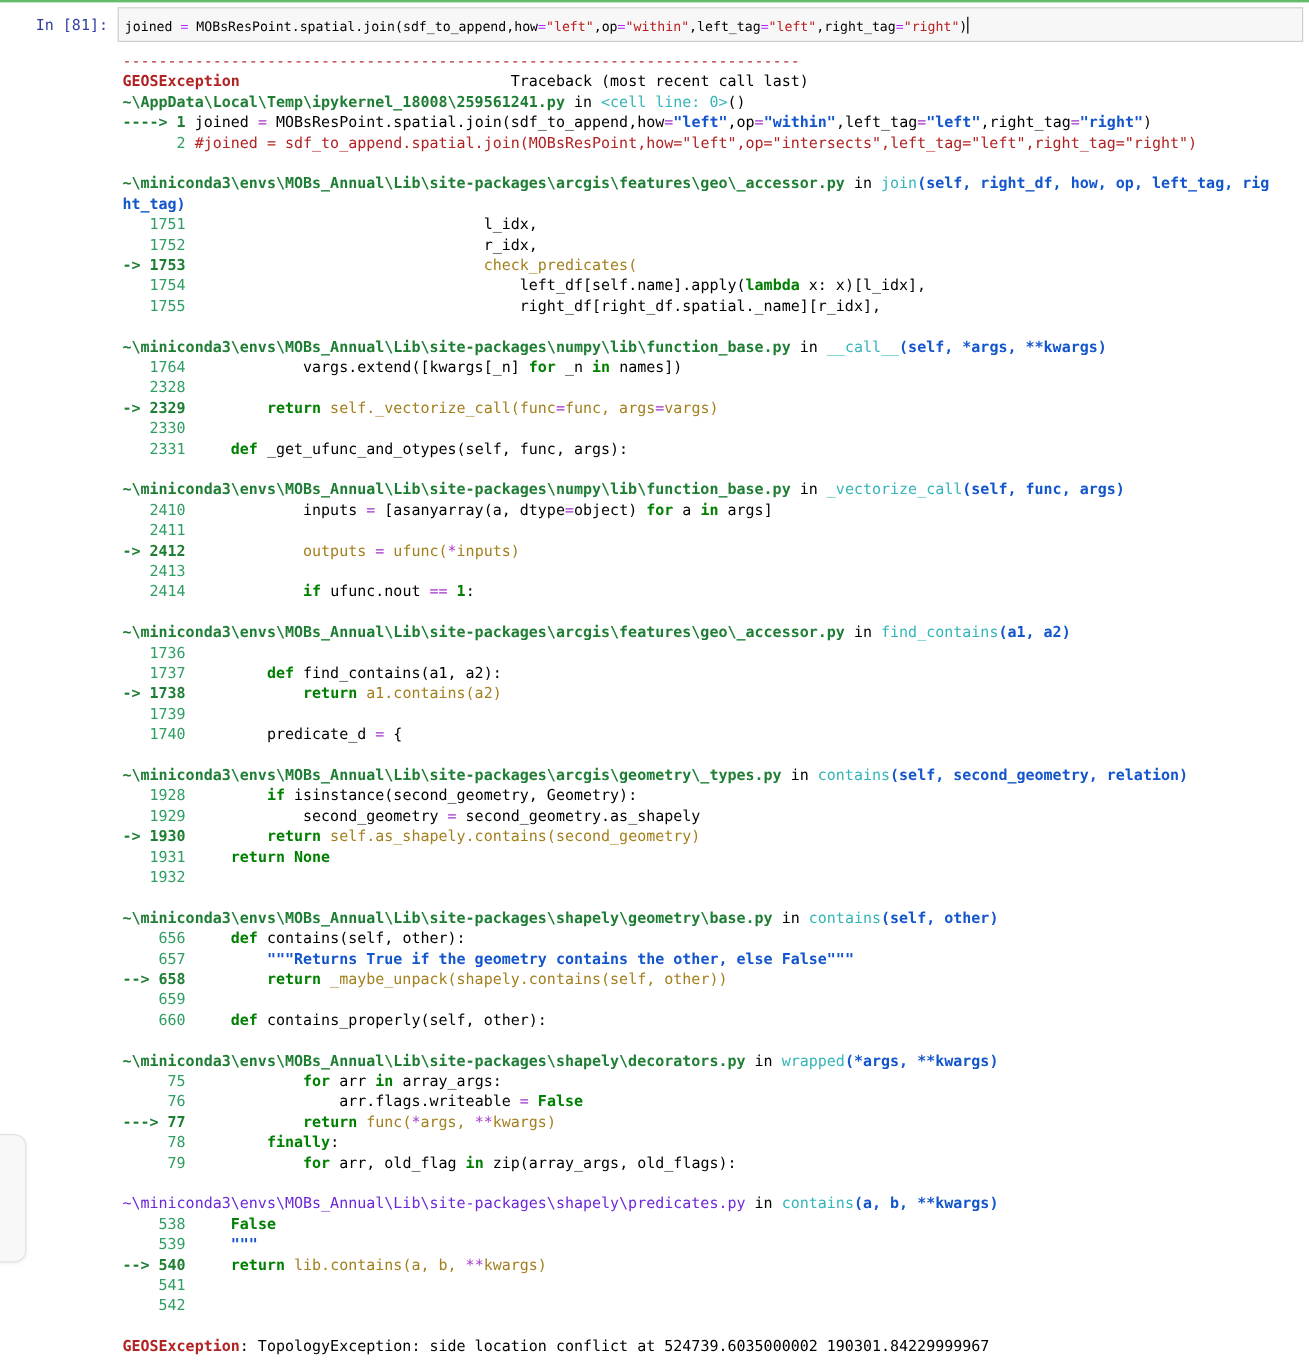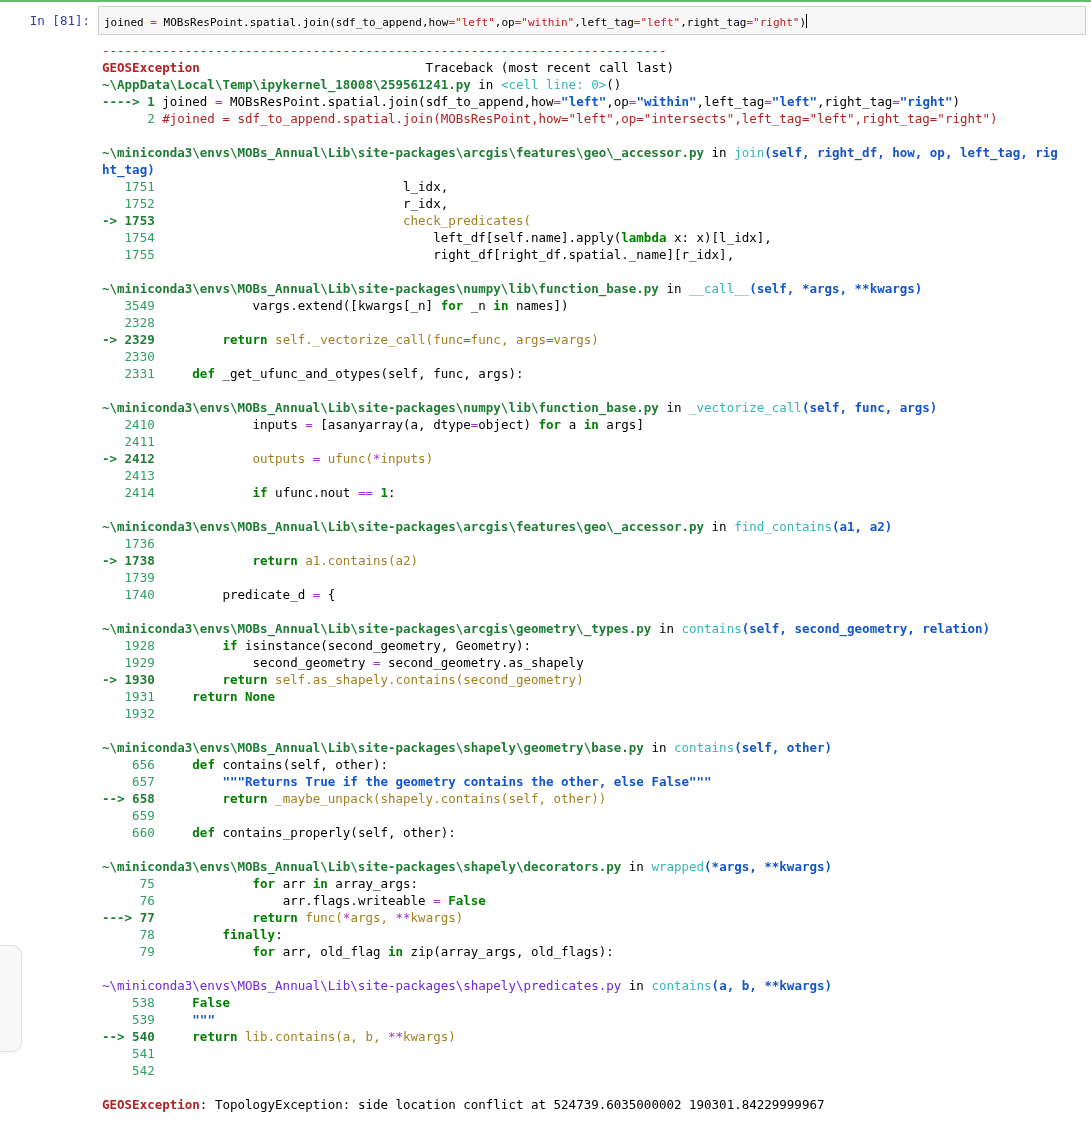--- a/index.html
+++ b/index.html
@@ -39,35 +39,36 @@
     <div class="tb-line"><span style="color: rgb(47, 158, 99);">      2</span><span style="color: rgb(178, 34, 34);"> #joined = sdf_to_append.spatial.join(MOBsResPoint,how="left",op="intersects",left_tag="left",right_tag="right")</span></div>
     <div class="tb-line">&nbsp;</div>
     <div class="tb-line"><span style="color: rgb(30, 126, 52); font-weight: bold;">~\miniconda3\envs\MOBs_Annual\Lib\site-packages\arcgis\features\geo\_accessor.py</span><span style="color: rgb(0, 0, 0);"> in </span><span style="color: rgb(53, 181, 184);">join</span><span style="color: rgb(18, 85, 204); font-weight: bold;">(self, right_df, how, op, left_tag, right_tag)</span></div>
     <div class="tb-line"><span style="color: rgb(47, 158, 99);">   1751</span><span style="color: rgb(0, 0, 0);">                                 l_idx,</span></div>
     <div class="tb-line"><span style="color: rgb(47, 158, 99);">   1752</span><span style="color: rgb(0, 0, 0);">                                 r_idx,</span></div>
     <div class="tb-line"><span style="color: rgb(30, 126, 52); font-weight: bold;">-&gt; 1753</span><span style="color: rgb(163, 128, 31);">                                 check_predicates(</span></div>
     <div class="tb-line"><span style="color: rgb(47, 158, 99);">   1754</span><span style="color: rgb(0, 0, 0);">                                     left_df[self.name].apply(</span><span style="color: rgb(0, 128, 0); font-weight: bold;">lambda</span><span style="color: rgb(0, 0, 0);"> x: x)[l_idx],</span></div>
     <div class="tb-line"><span style="color: rgb(47, 158, 99);">   1755</span><span style="color: rgb(0, 0, 0);">                                     right_df[right_df.spatial._name][r_idx],</span></div>
     <div class="tb-line">&nbsp;</div>
     <div class="tb-line"><span style="color: rgb(30, 126, 52); font-weight: bold;">~\miniconda3\envs\MOBs_Annual\Lib\site-packages\numpy\lib\function_base.py</span><span style="color: rgb(0, 0, 0);"> in </span><span style="color: rgb(53, 181, 184);">__call__</span><span style="color: rgb(18, 85, 204); font-weight: bold;">(self, *args, **kwargs)</span></div>
-    <div class="tb-line"><span style="color: rgb(47, 158, 99);">   3549</span><span style="color: rgb(0, 0, 0);">             vargs.extend([kwargs[_n] </span><span style="color: rgb(0, 128, 0); font-weight: bold;">for</span><span style="color: rgb(0, 0, 0);"> _n </span><span style="color: rgb(0, 128, 0); font-weight: bold;">in</span><span style="color: rgb(0, 0, 0);"> names])</span></div>
+    <div class="tb-line"><span style="color: rgb(47, 158, 99);">   1764</span><span style="color: rgb(0, 0, 0);">             vargs.extend([kwargs[_n] </span><span style="color: rgb(0, 128, 0); font-weight: bold;">for</span><span style="color: rgb(0, 0, 0);"> _n </span><span style="color: rgb(0, 128, 0); font-weight: bold;">in</span><span style="color: rgb(0, 0, 0);"> names])</span></div>
     <div class="tb-line"><span style="color: rgb(47, 158, 99);">   2328</span></div>
     <div class="tb-line"><span style="color: rgb(30, 126, 52); font-weight: bold;">-&gt; 2329</span><span style="color: rgb(163, 128, 31);">         </span><span style="color: rgb(0, 128, 0); font-weight: bold;">return</span><span style="color: rgb(163, 128, 31);"> self._vectorize_call(func</span><span style="color: rgb(163, 51, 200);">=</span><span style="color: rgb(163, 128, 31);">func, args</span><span style="color: rgb(163, 51, 200);">=</span><span style="color: rgb(163, 128, 31);">vargs)</span></div>
     <div class="tb-line"><span style="color: rgb(47, 158, 99);">   2330</span></div>
     <div class="tb-line"><span style="color: rgb(47, 158, 99);">   2331</span><span style="color: rgb(0, 0, 0);">     </span><span style="color: rgb(0, 128, 0); font-weight: bold;">def</span><span style="color: rgb(0, 0, 0);"> _get_ufunc_and_otypes(self, func, args):</span></div>
     <div class="tb-line">&nbsp;</div>
     <div class="tb-line"><span style="color: rgb(30, 126, 52); font-weight: bold;">~\miniconda3\envs\MOBs_Annual\Lib\site-packages\numpy\lib\function_base.py</span><span style="color: rgb(0, 0, 0);"> in </span><span style="color: rgb(53, 181, 184);">_vectorize_call</span><span style="color: rgb(18, 85, 204); font-weight: bold;">(self, func, args)</span></div>
     <div class="tb-line"><span style="color: rgb(47, 158, 99);">   2410</span><span style="color: rgb(0, 0, 0);">             inputs </span><span style="color: rgb(163, 51, 200);">=</span><span style="color: rgb(0, 0, 0);"> [asanyarray(a, dtype</span><span style="color: rgb(163, 51, 200);">=</span><span style="color: rgb(0, 0, 0);">object) </span><span style="color: rgb(0, 128, 0); font-weight: bold;">for</span><span style="color: rgb(0, 0, 0);"> a </span><span style="color: rgb(0, 128, 0); font-weight: bold;">in</span><span style="color: rgb(0, 0, 0);"> args]</span></div>
     <div class="tb-line"><span style="color: rgb(47, 158, 99);">   2411</span></div>
     <div class="tb-line"><span style="color: rgb(30, 126, 52); font-weight: bold;">-&gt; 2412</span><span style="color: rgb(163, 128, 31);">             outputs </span><span style="color: rgb(163, 51, 200);">=</span><span style="color: rgb(163, 128, 31);"> ufunc(</span><span style="color: rgb(163, 51, 200);">*</span><span style="color: rgb(163, 128, 31);">inputs)</span></div>
     <div class="tb-line"><span style="color: rgb(47, 158, 99);">   2413</span></div>
     <div class="tb-line"><span style="color: rgb(47, 158, 99);">   2414</span><span style="color: rgb(0, 0, 0);">             </span><span style="color: rgb(0, 128, 0); font-weight: bold;">if</span><span style="color: rgb(0, 0, 0);"> ufunc.nout </span><span style="color: rgb(163, 51, 200);">==</span><span style="color: rgb(0, 0, 0);"> </span><span style="color: rgb(0, 128, 0); font-weight: bold;">1</span><span style="color: rgb(0, 0, 0);">:</span></div>
     <div class="tb-line">&nbsp;</div>
     <div class="tb-line"><span style="color: rgb(30, 126, 52); font-weight: bold;">~\miniconda3\envs\MOBs_Annual\Lib\site-packages\arcgis\features\geo\_accessor.py</span><span style="color: rgb(0, 0, 0);"> in </span><span style="color: rgb(53, 181, 184); text-align: right;">find_contains</span><span style="color: rgb(18, 85, 204); font-weight: bold;">(a1, a2)</span></div>
     <div class="tb-line"><span style="color: rgb(47, 158, 99);">   1736</span></div>
+    <div class="tb-line"><span style="color: rgb(47, 158, 99);">   1737</span><span style="color: rgb(0, 0, 0);">         </span><span style="color: rgb(0, 128, 0); font-weight: bold;">def</span><span style="color: rgb(0, 0, 0);"> find_contains(a1, a2):</span></div>
     <div class="tb-line"><span style="color: rgb(30, 126, 52); font-weight: bold;">-&gt; 1738</span><span style="color: rgb(163, 128, 31);">             </span><span style="color: rgb(0, 128, 0); font-weight: bold;">return</span><span style="color: rgb(163, 128, 31);"> a1.contains(a2)</span></div>
     <div class="tb-line"><span style="color: rgb(47, 158, 99);">   1739</span></div>
     <div class="tb-line"><span style="color: rgb(47, 158, 99);">   1740</span><span style="color: rgb(0, 0, 0);">         predicate_d </span><span style="color: rgb(163, 51, 200);">=</span><span style="color: rgb(0, 0, 0);"> {</span></div>
     <div class="tb-line">&nbsp;</div>
     <div class="tb-line"><span style="color: rgb(30, 126, 52); font-weight: bold;">~\miniconda3\envs\MOBs_Annual\Lib\site-packages\arcgis\geometry\_types.py</span><span style="color: rgb(0, 0, 0);"> in </span><span style="color: rgb(53, 181, 184);">contains</span><span style="color: rgb(18, 85, 204); font-weight: bold;">(self, second_geometry, relation)</span></div>
     <div class="tb-line"><span style="color: rgb(47, 158, 99);">   1928</span><span style="color: rgb(0, 0, 0);">         </span><span style="color: rgb(0, 128, 0); font-weight: bold;">if</span><span style="color: rgb(0, 0, 0);"> isinstance(second_geometry, Geometry):</span></div>
     <div class="tb-line"><span style="color: rgb(47, 158, 99);">   1929</span><span style="color: rgb(0, 0, 0);">             second_geometry </span><span style="color: rgb(163, 51, 200);">=</span><span style="color: rgb(0, 0, 0);"> second_geometry.as_shapely</span></div>
     <div class="tb-line"><span style="color: rgb(30, 126, 52); font-weight: bold;">-&gt; 1930</span><span style="color: rgb(163, 128, 31);">         </span><span style="color: rgb(0, 128, 0); font-weight: bold;">return</span><span style="color: rgb(163, 128, 31);"> self.as_shapely.contains(second_geometry)</span></div>
     <div class="tb-line"><span style="color: rgb(47, 158, 99);">   1931</span><span style="color: rgb(0, 0, 0);">     </span><span style="color: rgb(0, 128, 0); font-weight: bold;">return</span><span style="color: rgb(0, 0, 0);"> </span><span style="color: rgb(0, 128, 0); font-weight: bold;">None</span></div>
     <div class="tb-line"><span style="color: rgb(47, 158, 99);">   1932</span></div>

